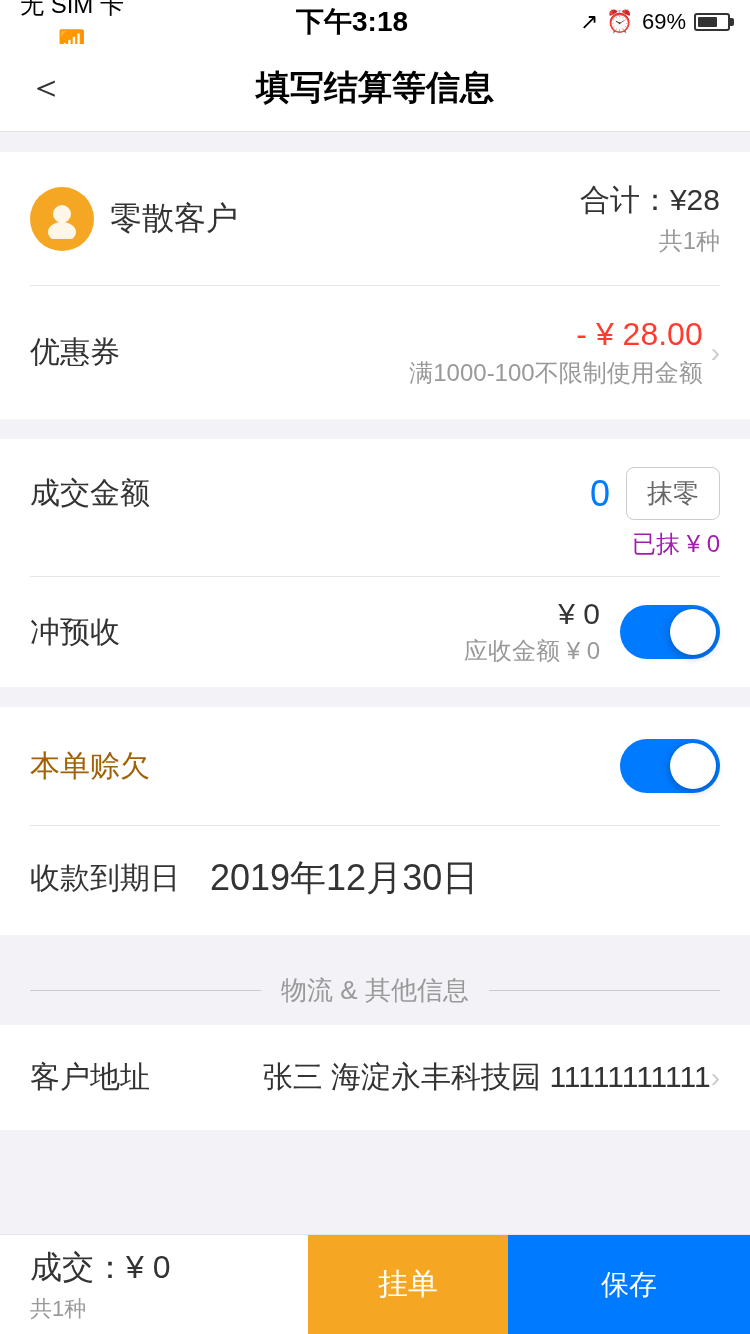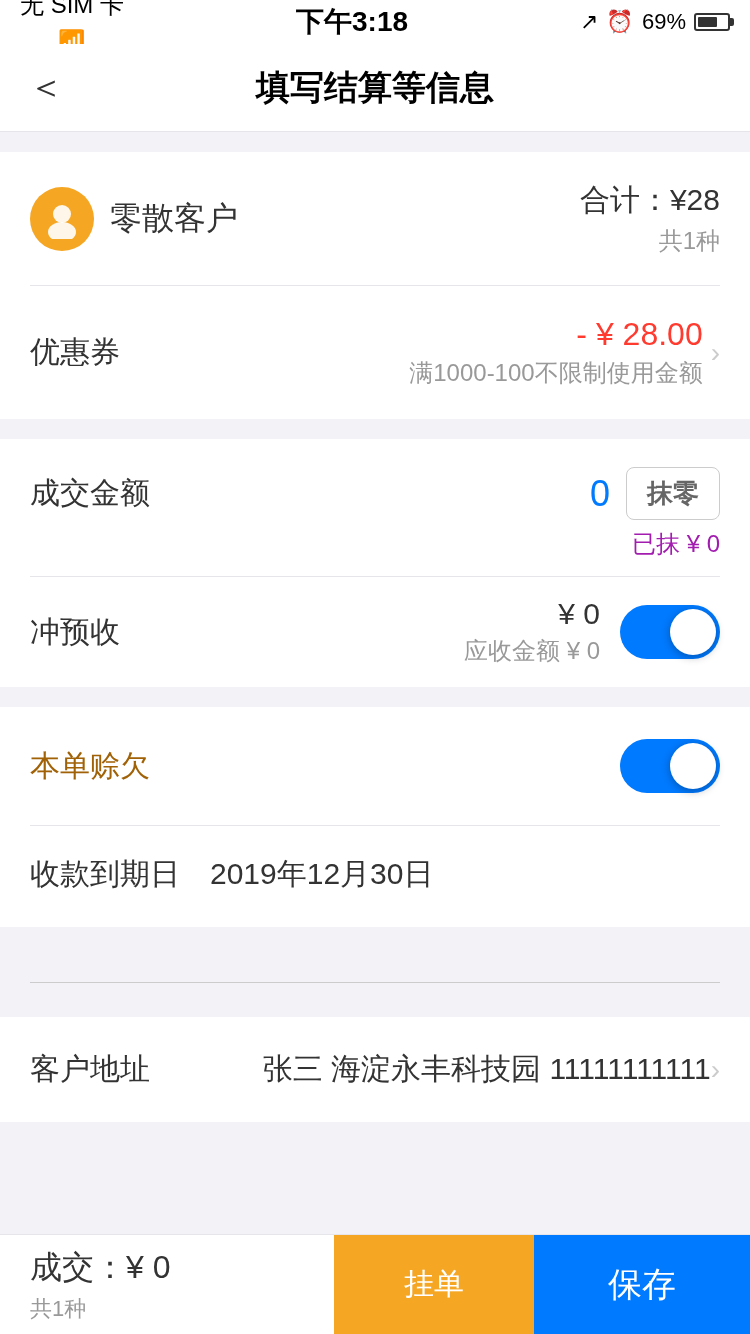--- a/index.html
+++ b/index.html
@@ -198,21 +198,20 @@
       font-weight: 400;
     }
     .round-off-btn {
       border: 1px solid #ccc;
       border-radius: 8px;
       padding: 8px 20px;
       font-size: 26px;
       color: #666;
       background: #fff;
       cursor: pointer;
-      font-weight: bold;
     }
     .deal-sub {
       display: flex;
       justify-content: flex-end;
       font-size: 24px;
       color: #a21caf;
       padding-bottom: 16px;
     }
 
     
@@ -288,21 +287,21 @@
       padding: 0 0 32px 0;
       border-top: 1px solid #e5e5ea;
       padding-top: 28px;
     }
     .duedate-label {
       font-size: 30px;
       color: #333;
       margin-right: 30px;
     }
     .duedate-value {
-      font-size: 30px;
+      font-size: 36px;
       color: #333;
     }
 
     
     .logistics-section {
       background: #f2f2f7;
       height: 70px;
       display: flex;
       align-items: center;
       justify-content: center;
@@ -384,25 +383,25 @@
       height: 100%;
       background: #f5a623;
       color: #fff;
       font-size: 30px;
       display: flex;
       align-items: center;
       justify-content: center;
       cursor: pointer;
     }
     .btn-save {
-      width: 216px;
+      width: 242px;
       height: 100%;
       background: #007aff;
       color: #fff;
-      font-size: 34px;
+      font-size: 28px;
       display: flex;
       align-items: center;
       justify-content: center;
       cursor: pointer;
     }
 
     .spacer-bottom { height: 120px; }
   </style>
 </head>
 <body>
@@ -496,20 +495,21 @@
   </div>
   <div class="duedate-row">
     <span class="duedate-label">收款到期日</span>
     <span class="duedate-value">2019年12月30日</span>
   </div>
 </div>
 
 <div class="section-gap"></div>
 <div class="logistics-section">
   <div class="logistics-line"></div>
+  <span class="logistics-label">物流 &amp; 其他信息</span>
 </div>
 
 <div class="address-section">
   <div class="address-row">
     <span class="address-label">客户地址</span>
     <span class="address-value">张三 海淀永丰科技园 11111111111</span>
     <span class="chevron-right">›</span>
   </div>
 </div>
 

